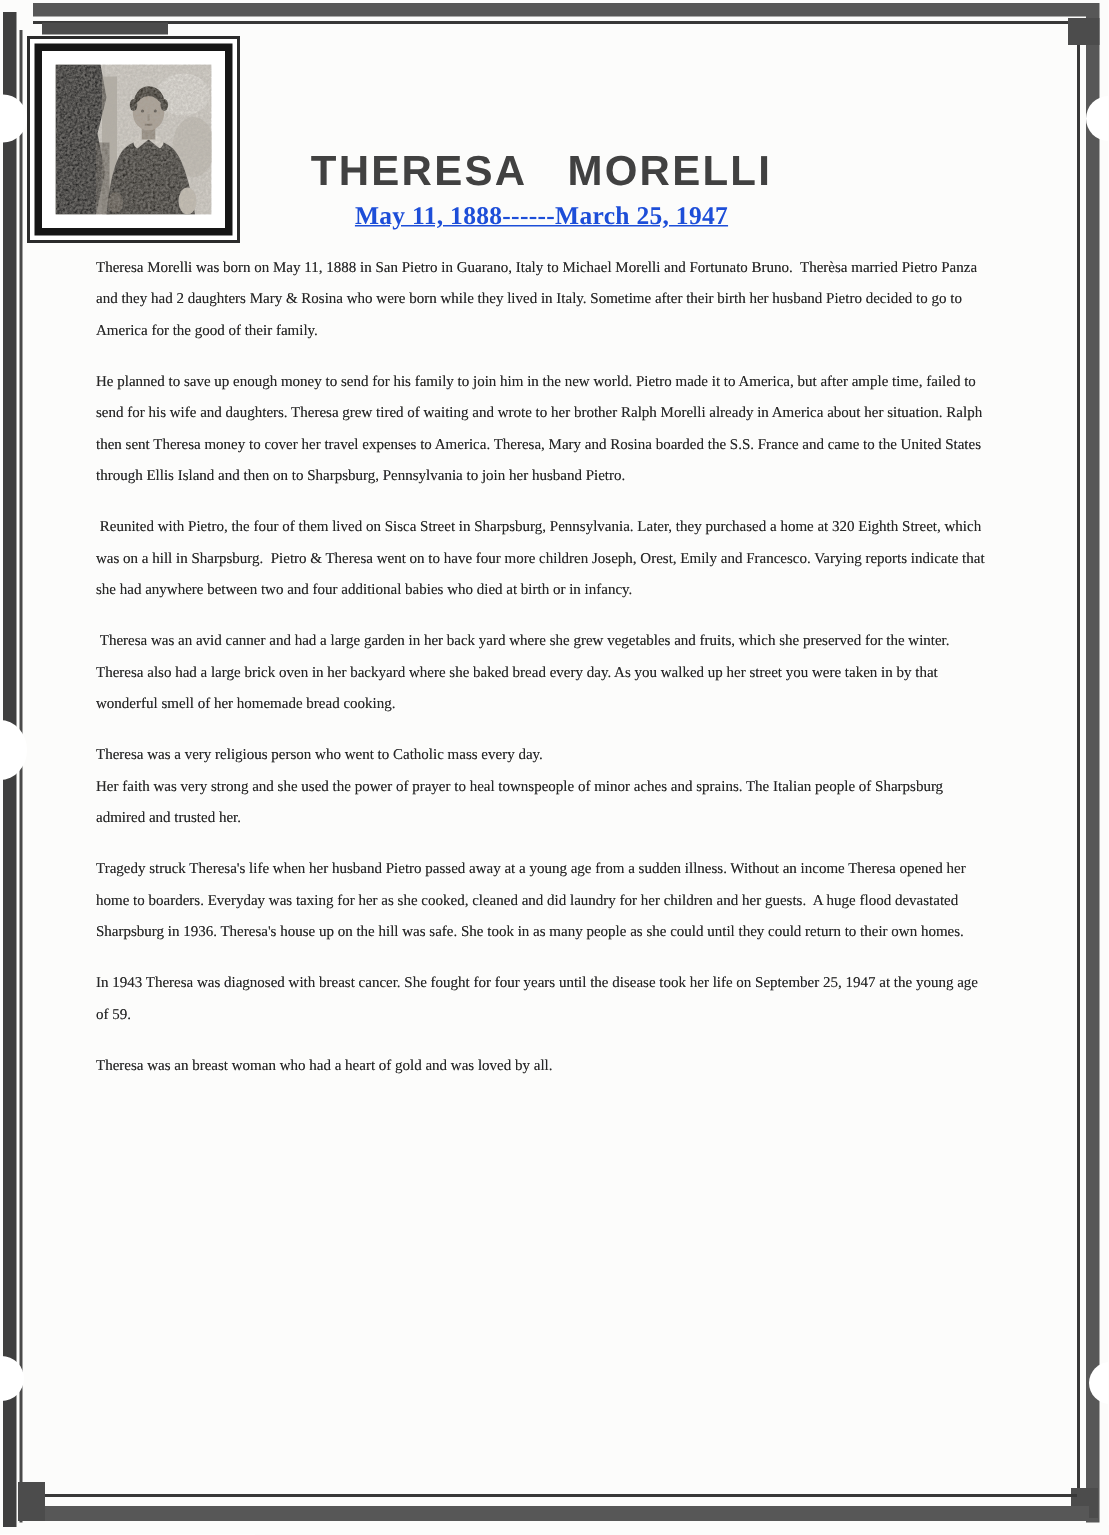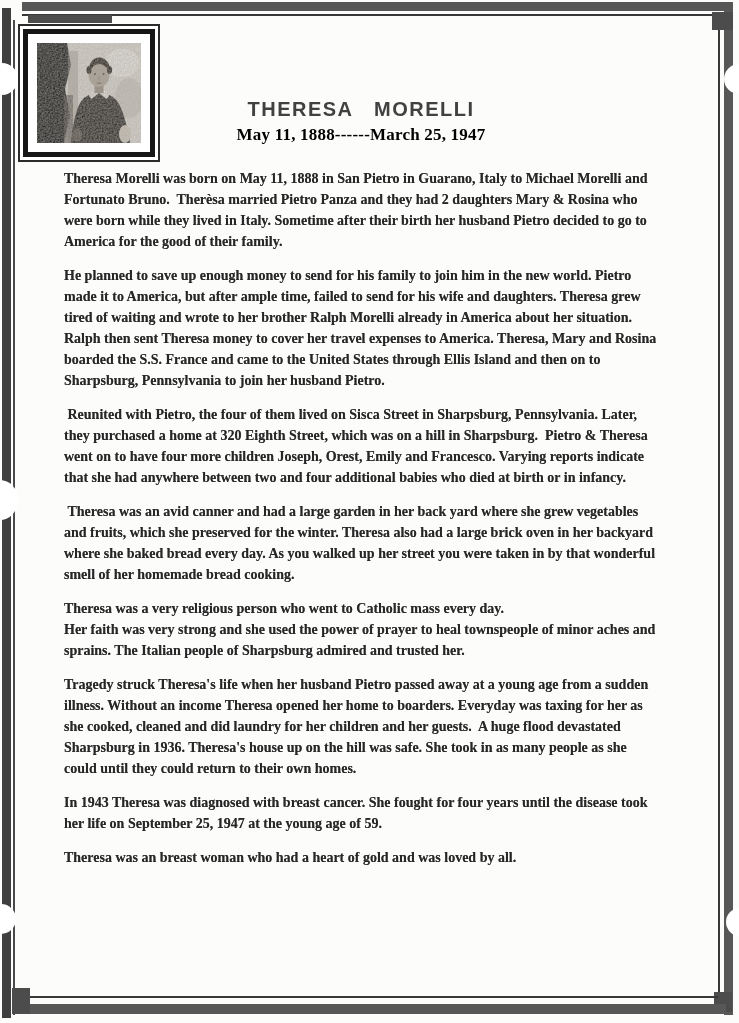--- a/index.html
+++ b/index.html
@@ -14,28 +14,28 @@
 
   
   .photo-frame{position:absolute;left:18px;top:24px;background:#ffffff;
                border:2.5px solid #2b2b2b;padding:3px;}
   .photo-frame-inner{border:5px solid #161616;padding:9px;background:#ffffff;}
   .portrait{display:block;width:104px;height:100px;}
 
   
   .heading{position:absolute;left:64px;top:98px;width:594px;text-align:center;}
   .title{margin:0;font-family:"Liberation Sans",sans-serif;font-weight:700;
-         font-size:20px;letter-spacing:1.5px;color:#414141;white-space:pre;}
-  .dates{margin:4px 0 0;font-size:17px;font-weight:700;color:#000000;
-         letter-spacing:0.2px;white-space:pre;}
+         font-size:28px;letter-spacing:1.5px;color:#414141;white-space:pre;}
+  .dates{margin:4px 0 0;font-size:17px;font-weight:700;color:#1d4ed8;
+         letter-spacing:0.2px;white-space:pre;text-decoration:underline;}
 
   
   .bodytext{position:absolute;left:64px;top:168px;width:594px;
-            font-size:14px;line-height:21px;color:#272727;
-            text-shadow:0 0 0.4px rgba(40,40,40,0.55);font-weight:bold;}
+            font-size:10px;line-height:21px;color:#272727;
+            text-shadow:0 0 0.4px rgba(40,40,40,0.55);}
   .bodytext p{margin:0 0 13px 0;white-space:pre-wrap;}
 </style>
 </head>
 <body>
 
 <div class="page">
 
   <div class="band" style="left:2px;top:8px;width:9px;height:1010px;background:#3f3f3f;"></div>
   <div class="thin" style="left:13px;top:20px;width:1.5px;height:995px;background:#4a4a4a;"></div>
 

